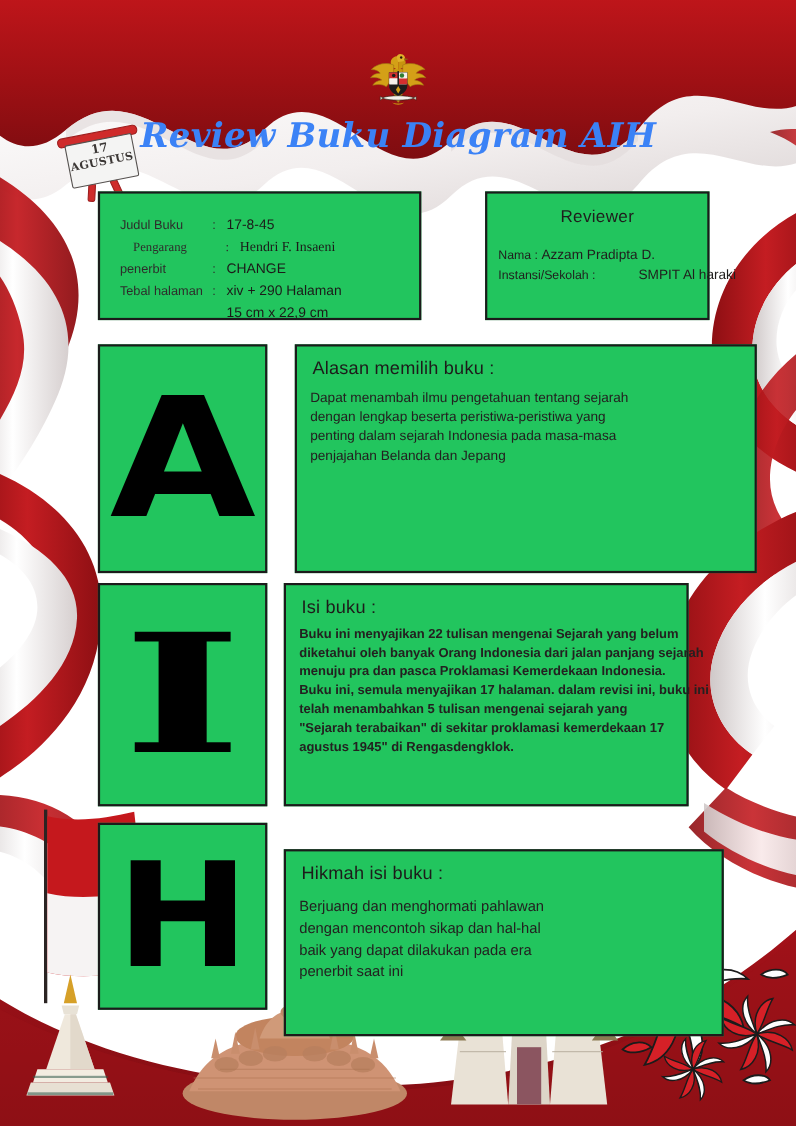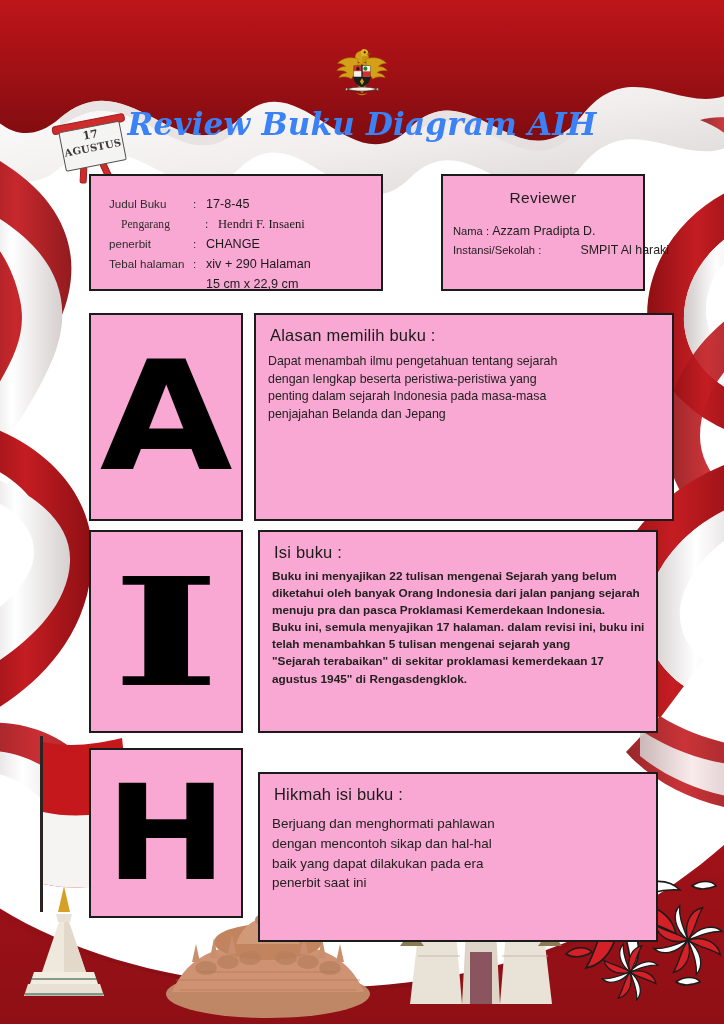--- a/index.html
+++ b/index.html
@@ -51,21 +51,21 @@
   .cal-leg.r{ left:52px; transform:rotate(-14deg); }
   .cal-txt{
     position:absolute; left:16px; top:17px; width:62px;
     text-align:center; color:#3c3836;
     font-family:"DejaVu Serif", serif; font-weight:700; line-height:1.15;
   }
   .cal-d{ font-size:11px; }
   .cal-m{ font-size:10px; letter-spacing:.3px; }
 
   
-  .box{ position:absolute; background:#f9a8d4; border:2.2px solid #1b1b1b; }
+  .box{ position:absolute; background:#22c55e; border:2.2px solid #1b1b1b; }
 
   
   #book-box{ left:89px; top:174px; width:294px; height:117px; }
   .kv{ position:absolute; font-size:11.6px; color:#2e2c2b; white-space:nowrap; line-height:1; }
   .kv .k{ display:inline-block; width:84px; }
   .kv .c{ display:inline-block; width:13px; }
   .kv .v{ display:inline-block; font-size:12.6px; color:#1c1a19; }
 
   
   #reviewer-box{ left:441px; top:174px; width:204px; height:117px; }
@@ -79,22 +79,22 @@
   .letter-box{ display:flex; align-items:center; justify-content:center; }
   #letter-a-box{ left:89px; top:313px; width:154px; height:208px; }
   #letter-i-box{ left:89px; top:530px; width:154px; height:203px; }
   #letter-h-box{ left:89px; top:748px; width:154px; height:170px; }
   .big-letter{ color:#000; line-height:1; }
   .big-letter.a{ font-family:"DejaVu Sans", sans-serif; font-weight:700; font-size:148px; transform:scaleX(1.16) scaleY(1.02); }
   .big-letter.i{ font-family:"DejaVu Serif", serif; font-weight:700; font-size:150px; transform:scaleX(1.55); }
   .big-letter.h{ font-family:"DejaVu Sans", sans-serif; font-weight:700; font-size:132px; transform:scaleX(1.1); }
 
   
-  #section-a-box{ left:254px; top:313px; width:420px; height:208px; }
-  #section-i-box{ left:258px; top:530px; width:400px; height:203px; }
+  #section-a-box{ left:268px; top:313px; width:420px; height:208px; }
+  #section-i-box{ left:258px; top:530px; width:368px; height:203px; }
   #section-h-box{ left:258px; top:748px; width:400px; height:170px;margin-top:24px; }
   .sec-head{
     position:absolute; left:14px; top:11px;
     font-size:16.5px; color:#1d1b1a; letter-spacing:.2px; white-space:nowrap;
   }
   .sec-body{ position:absolute; left:12px; width:376px; color:#232120; }
   #section-a-body{ top:38px; font-size:12.4px; line-height:1.42; }
   #section-i-body{ top:36px; font-size:11.8px; line-height:1.45;font-weight:bold; }
   #section-h-body{ top:40px; font-size:13.4px; line-height:1.48; }
   .sec-body p{ margin:0; white-space:nowrap; }

